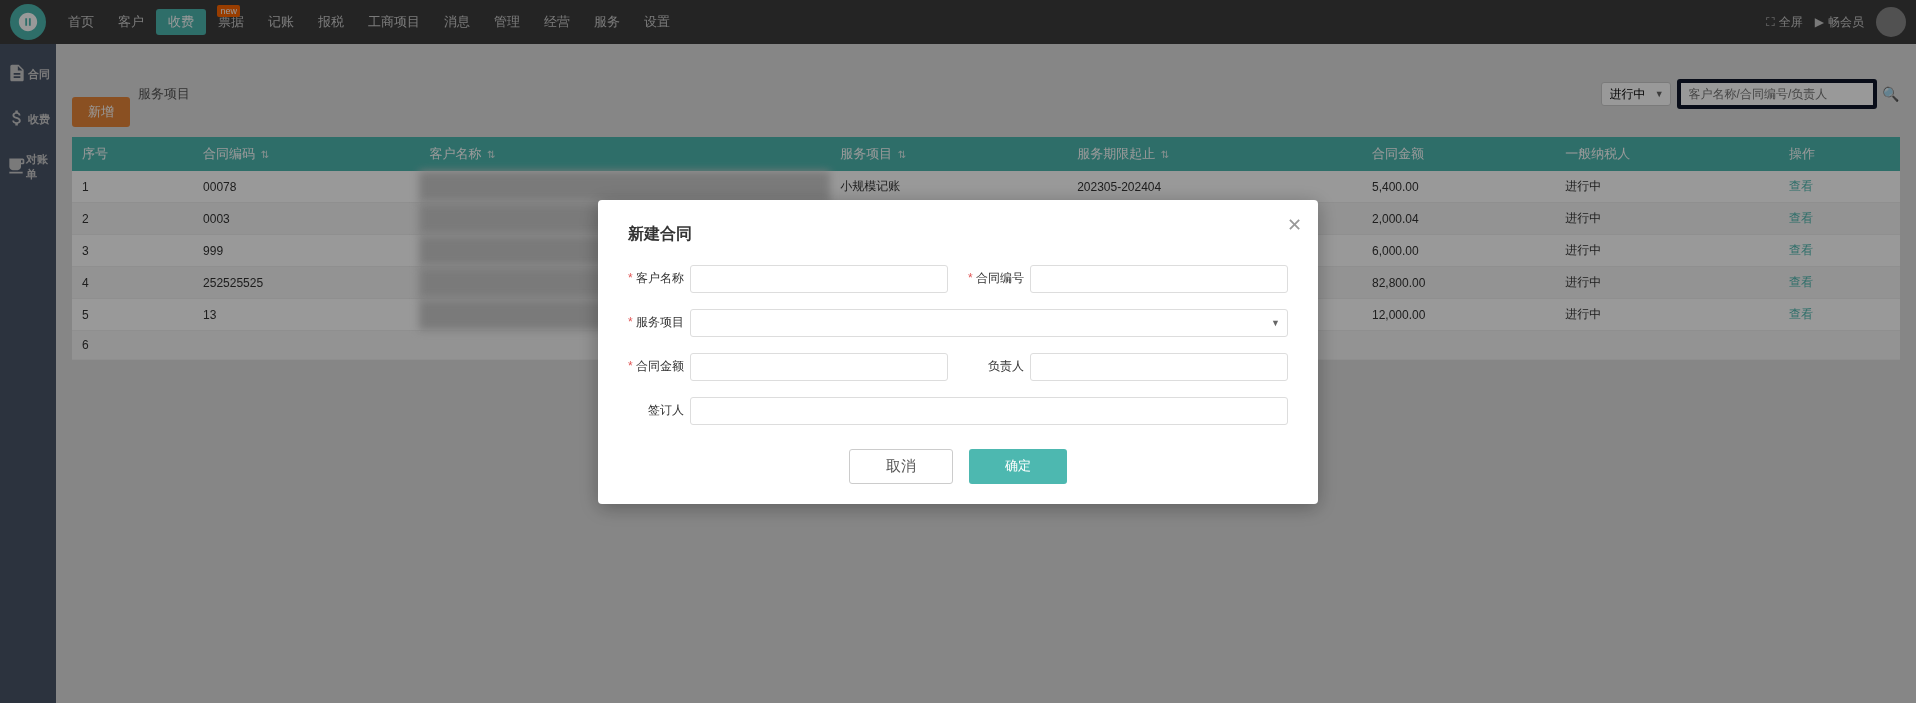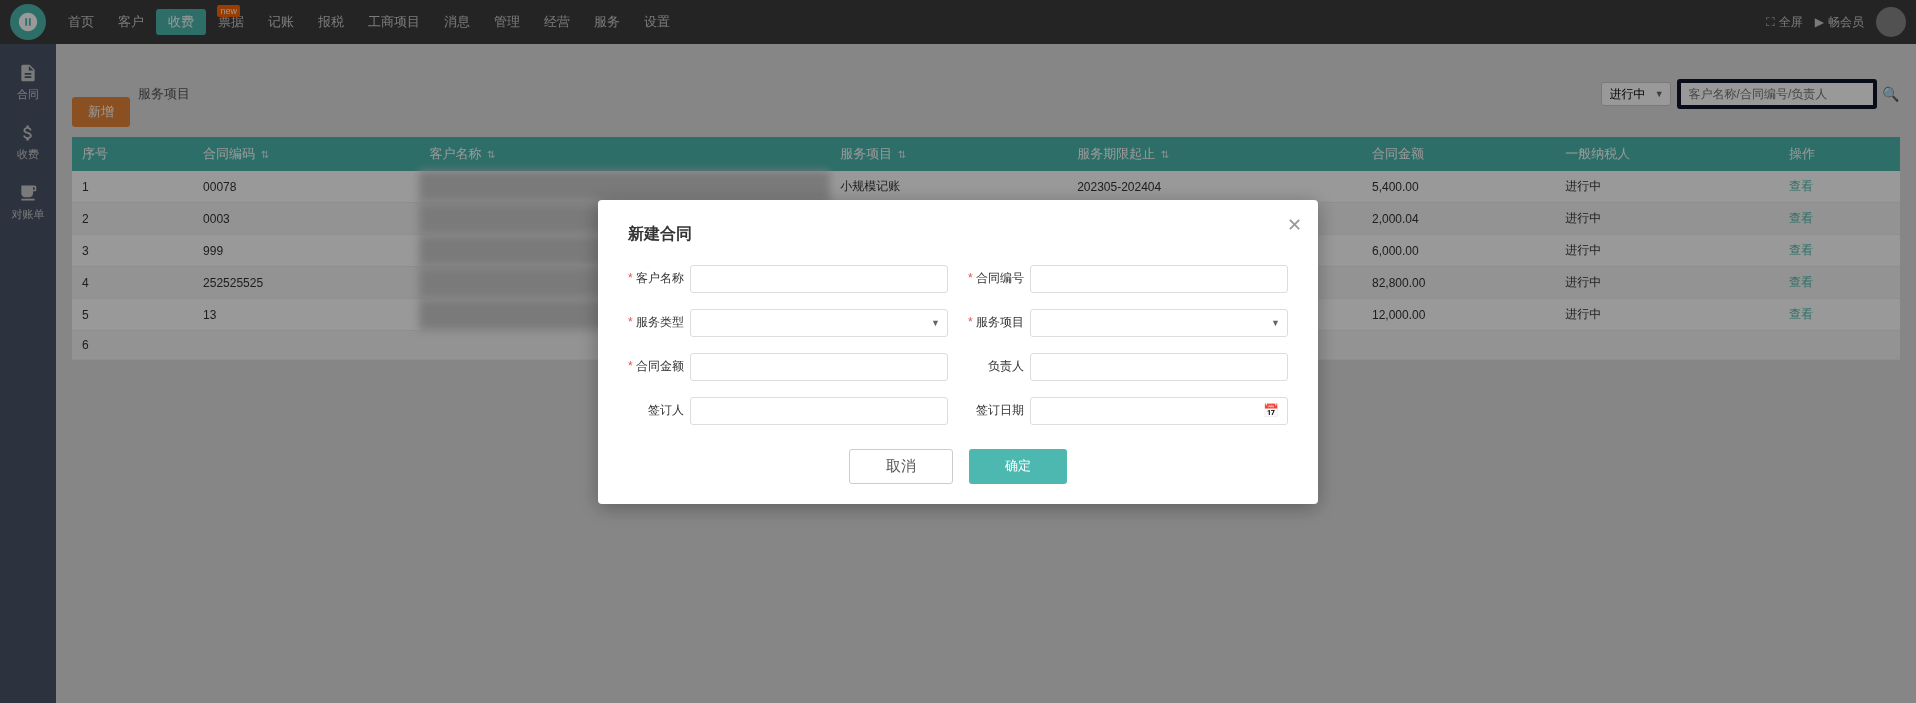--- a/index.html
+++ b/index.html
@@ -71,27 +71,28 @@
       background: #4a5568;
       display: flex;
       flex-direction: column;
       align-items: center;
       padding-top: 10px;
       gap: 4px;
     }
     .sidebar-item {
       width: 52px;
       display: flex;
-      flex-direction: column;
+      flex-direction: row;
       align-items: center;
       padding: 8px 4px;
       cursor: pointer;
       color: #ccc;
       font-size: 11px;
       border-radius: 4px;
+      font-weight: bold;
     }
     .sidebar-item .s-icon {
       width: 22px; height: 22px;
       margin-bottom: 3px;
       display: flex; align-items: center; justify-content: center;
     }
 
     
     .main-content {
       flex: 1;
@@ -518,28 +519,20 @@
         <input type="text" class="form-input" style="">
       </div>
       <div class="form-field">
         <label class="required">合同编号</label>
         <input type="text" class="form-input" style="">
       </div>
     </div>
 
     <div class="form-row">
       <div class="form-field">
-        <label class="required">服务类型</label>
-        <div class="form-select-wrapper">
-          <select class="form-select">
-            <option value=""></option>
-          </select>
-        </div>
-      </div>
-      <div class="form-field">
         <label class="required">服务项目</label>
         <div class="form-select-wrapper">
           <select class="form-select">
             <option value=""></option>
           </select>
         </div>
       </div>
     </div>
 
     <div class="form-row">
@@ -551,27 +544,20 @@
         <label>负责人</label>
         <input type="text" class="form-input" style="">
       </div>
     </div>
 
     <div class="form-row">
       <div class="form-field">
         <label>签订人</label>
         <input type="text" class="form-input" style="">
       </div>
-      <div class="form-field">
-        <label>签订日期</label>
-        <div class="form-date-wrapper">
-          <input type="text" class="form-date" style="">
-          <span class="date-icon">📅</span>
-        </div>
-      </div>
     </div>
 
 
     <div class="modal-footer">
       <button class="btn-cancel">取消</button>
       <button class="btn-confirm">确定</button>
     </div>
   </div>
 </div>
 

